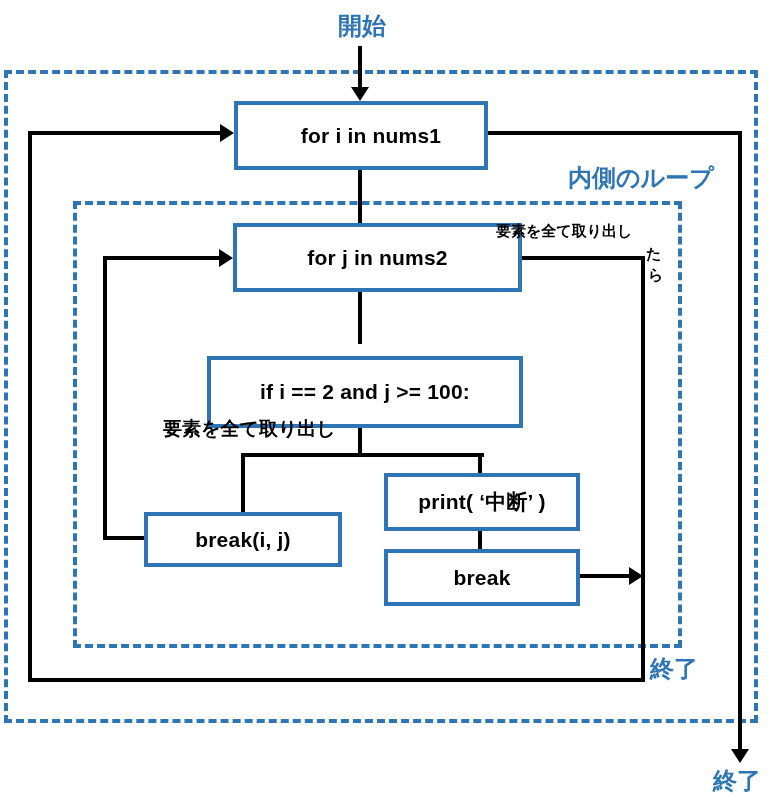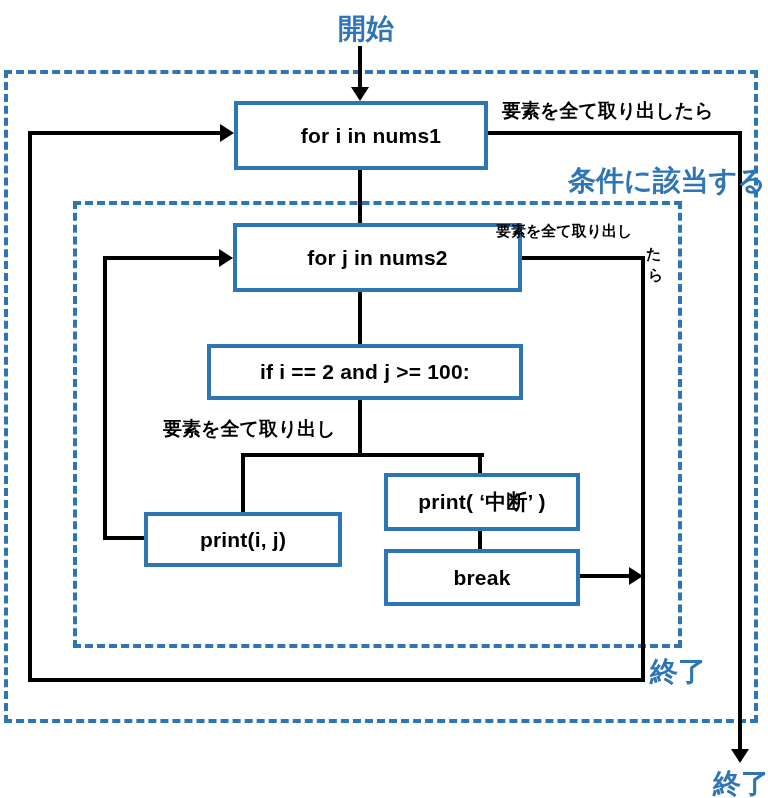--- a/index.html
+++ b/index.html
@@ -16,21 +16,21 @@
     position:absolute; border:4px solid var(--accent); background:#ffffff;
     box-sizing:border-box; display:flex; align-items:center; justify-content:center;
     font-weight:bold; font-size:21px; color:#000; letter-spacing:0.2px; z-index:5;
   }
   .h { position:absolute; height:4px; background:var(--line); z-index:3; }
   .v { position:absolute; width:4px;  background:var(--line); z-index:3; }
   .arr { position:absolute; width:0; height:0; z-index:4; }
   .arr.down  { border-left:9px solid transparent; border-right:9px solid transparent; border-top:14px solid var(--line); }
   .arr.right { border-top:9px solid transparent; border-bottom:9px solid transparent; border-left:14px solid var(--line); }
   .lbl { position:absolute; font-weight:bold; white-space:nowrap; z-index:6; }
-  .lbl.blue  { color:var(--accent); font-size:28px; }
+  .lbl.blue  { color:var(--accent); font-size:24px; }
   .lbl.black { color:#000; font-size:19px; }
   .lbl.small { font-size:15px; }
 </style>
 </head>
 <body>
 
 <div class="canvas">
 
   <div class="boundary" style="left:4px; top:70px; width:754px; height:653px;"></div>
   <div class="boundary" style="left:73px; top:201px; width:609px; height:447px;"></div>
@@ -62,28 +62,27 @@
   <div class="v" style="left:738px; top:131px; height:620px;"></div>
   <div class="arr down" style="left:731px; top:749px;"></div>
 
   <div class="h" style="left:105px; top:536px; width:39px;"></div>
   <div class="v" style="left:103px; top:256px; height:284px;"></div>
   <div class="h" style="left:105px; top:256px; width:114px;"></div>
   <div class="arr right" style="left:219px; top:249px;"></div>
 
   <div class="node" style="left:234px; top:101px; width:254px; height:69px;padding-left:20px;">for i in nums1</div>
   <div class="node" style="left:233px; top:223px; width:289px; height:69px;">for j in nums2</div>
-  <div class="node" style="left:207px; top:344px; width:316px; height:56px;">if i == 2 and j &gt;= 100:</div>
-  <div class="node" style="left:144px; top:512px; width:198px; height:55px;">print(i, j)</div>
+  <div class="node" style="left:207px; top:356px; width:316px; height:72px;">if i == 2 and j &gt;= 100:</div>
+  <div class="node" style="left:144px; top:512px; width:198px; height:55px;">break(i, j)</div>
   <div class="node" style="left:384px; top:473px; width:196px; height:58px;">print( ‘中断’ )</div>
   <div class="node" style="left:384px; top:549px; width:196px; height:57px;">break</div>
 
   <div class="lbl blue" style="left:338px; top:10px;">開始</div>
-  <div class="lbl black" style="left:502px; top:98px;">要素を全て取り出したら</div>
-  <div class="lbl blue" style="left:568px; top:162px;">条件に該当する</div>
+  <div class="lbl blue" style="left:568px; top:162px;">内側のループ</div>
   <div class="lbl black small" style="left:496px; top:222px;">要素を全て取り出し</div>
   <div class="lbl black small" style="left:646px; top:245px;">た</div>
   <div class="lbl black small" style="left:648px; top:266px;">ら</div>
   <div class="lbl black" style="left:163px; top:416px;">要素を全て取り出し</div>
   <div class="lbl blue" style="left:650px; top:653px;">終了</div>
   <div class="lbl blue" style="left:713px; top:765px;">終了</div>
 
 </div>
 
 </body></html>

